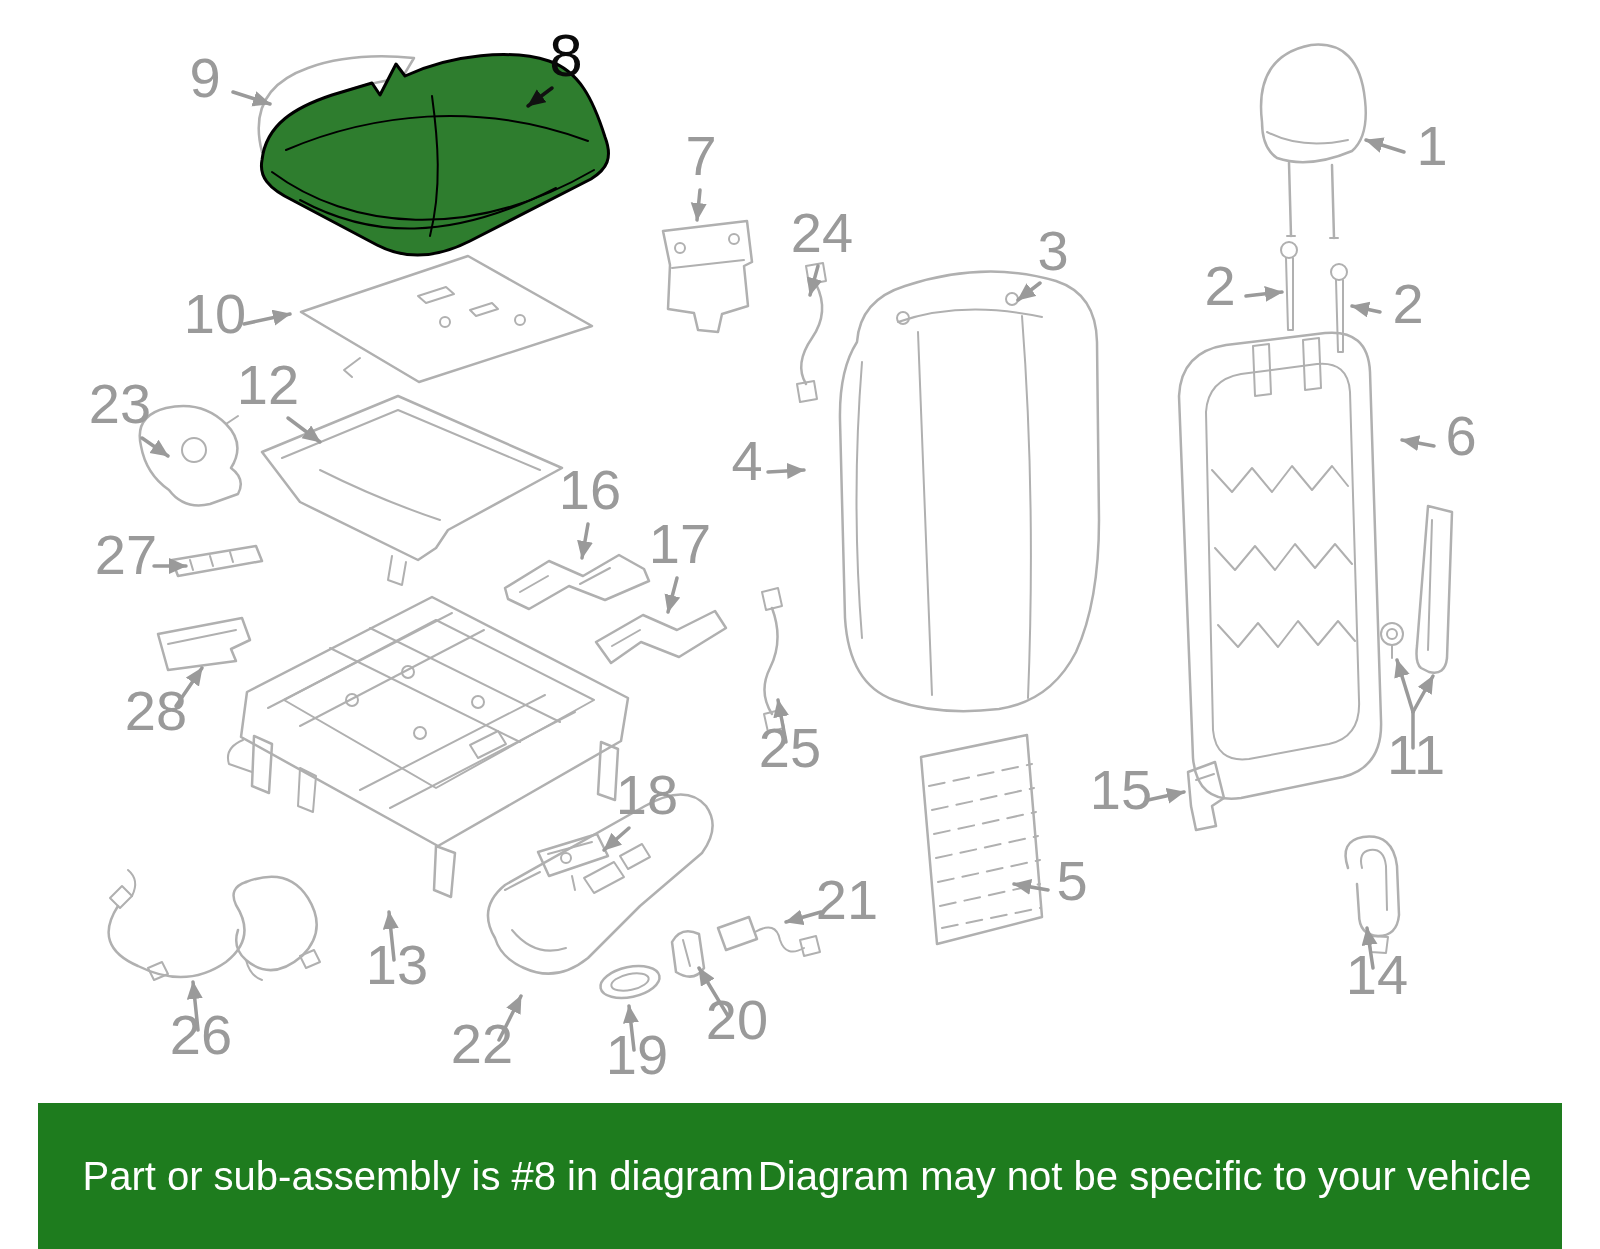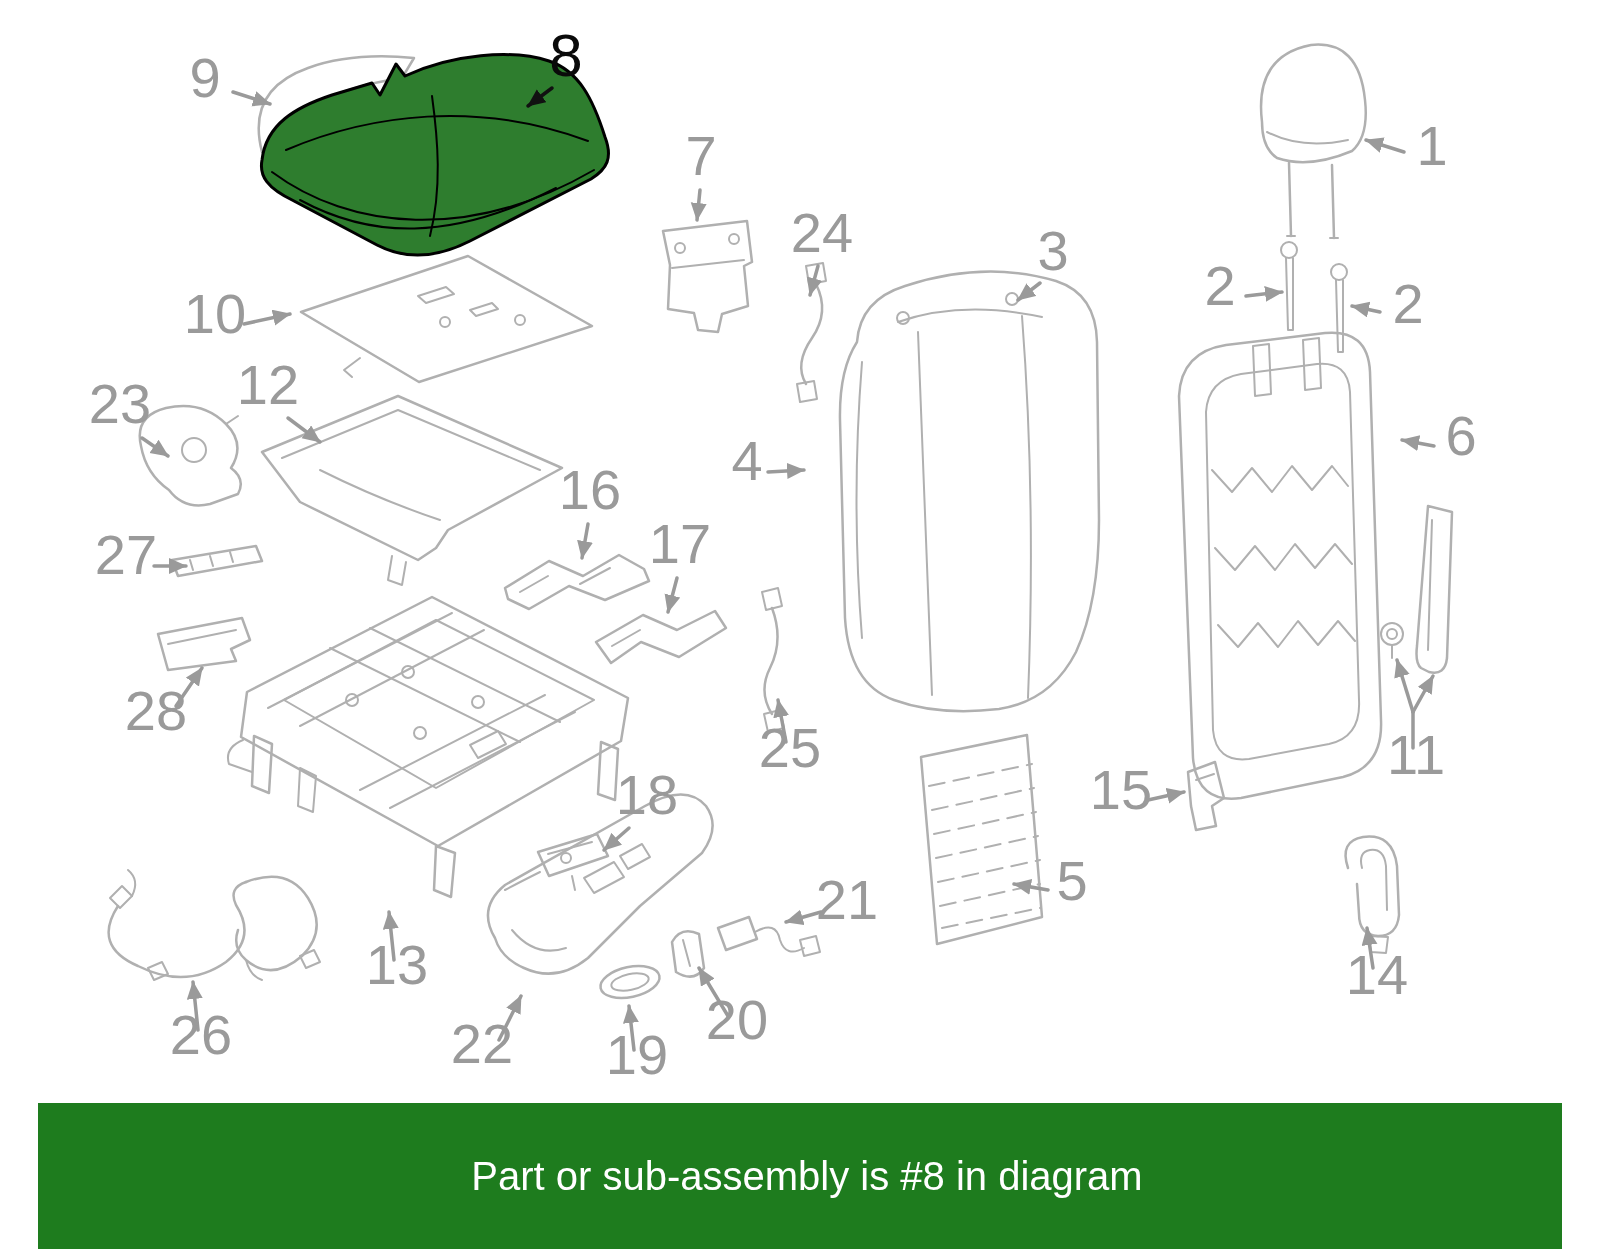--- a/index.html
+++ b/index.html
@@ -306,15 +306,16 @@
     <text class="lbl" x="1377" y="994">14</text>
     <text class="lbl" x="201" y="1054">26</text>
     <text class="lbl" x="482" y="1063">22</text>
     <text class="lbl" x="637" y="1074">19</text>
     <text class="lbl" x="737" y="1039">20</text>
   </g>
 </svg>
 
   <div class="banner">
     <div class="banner-line">Part or sub-assembly is #8 in diagram</div>
+    <div class="banner-line">Diagram may not be specific to your vehicle</div>
   </div>
 
 </div>
 
 </body></html>

